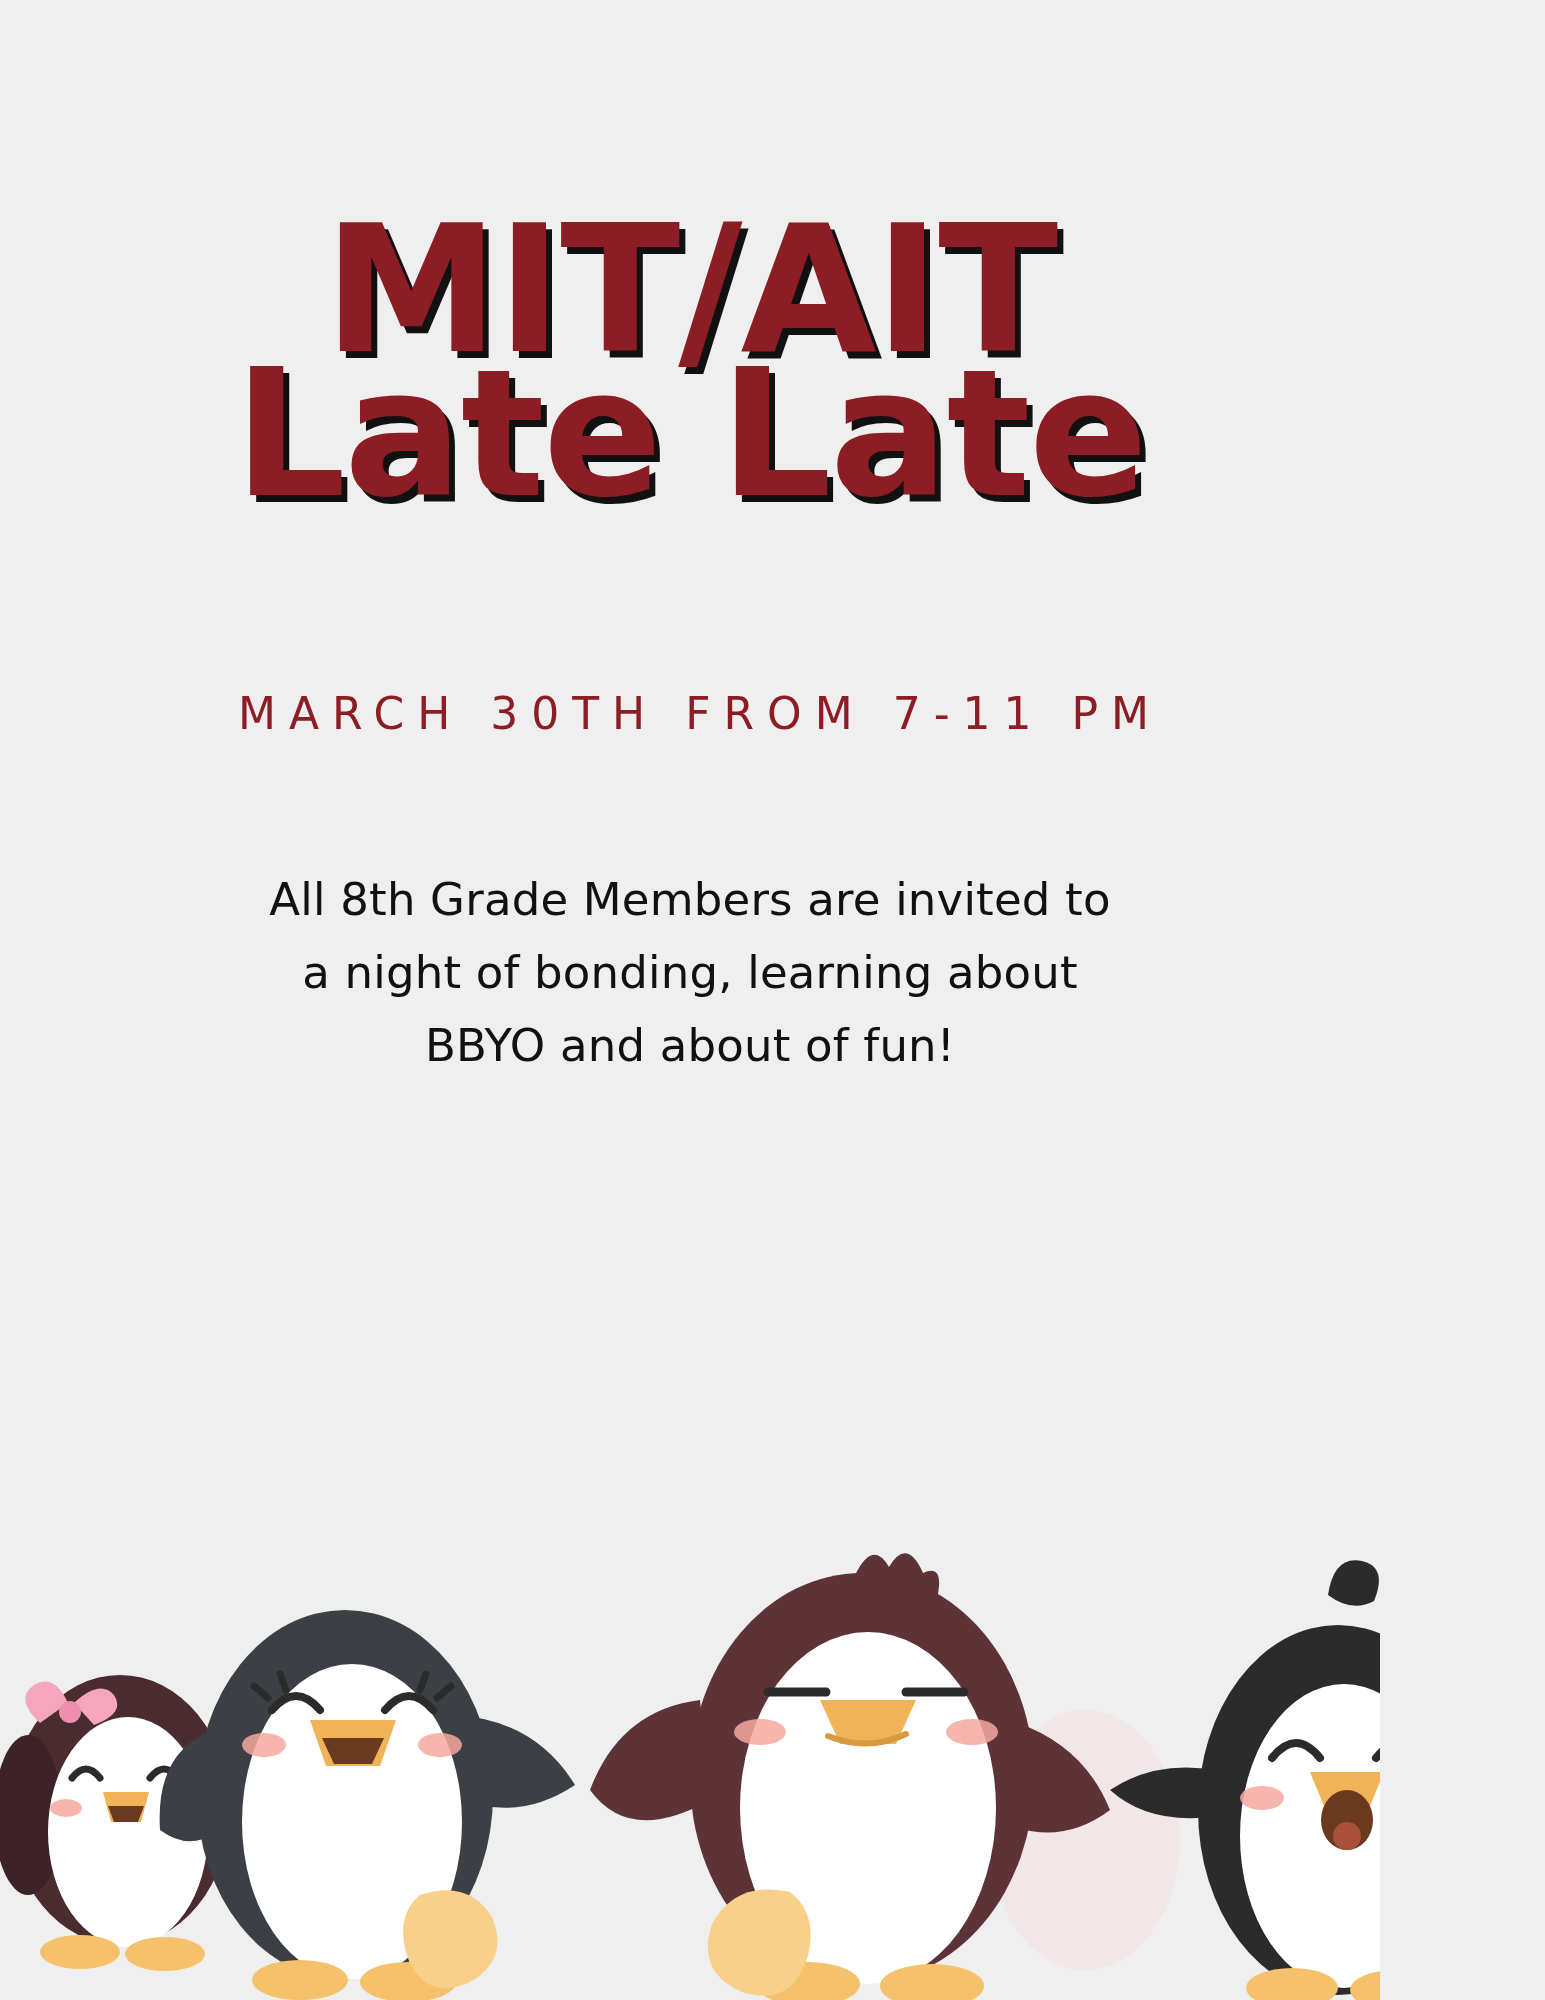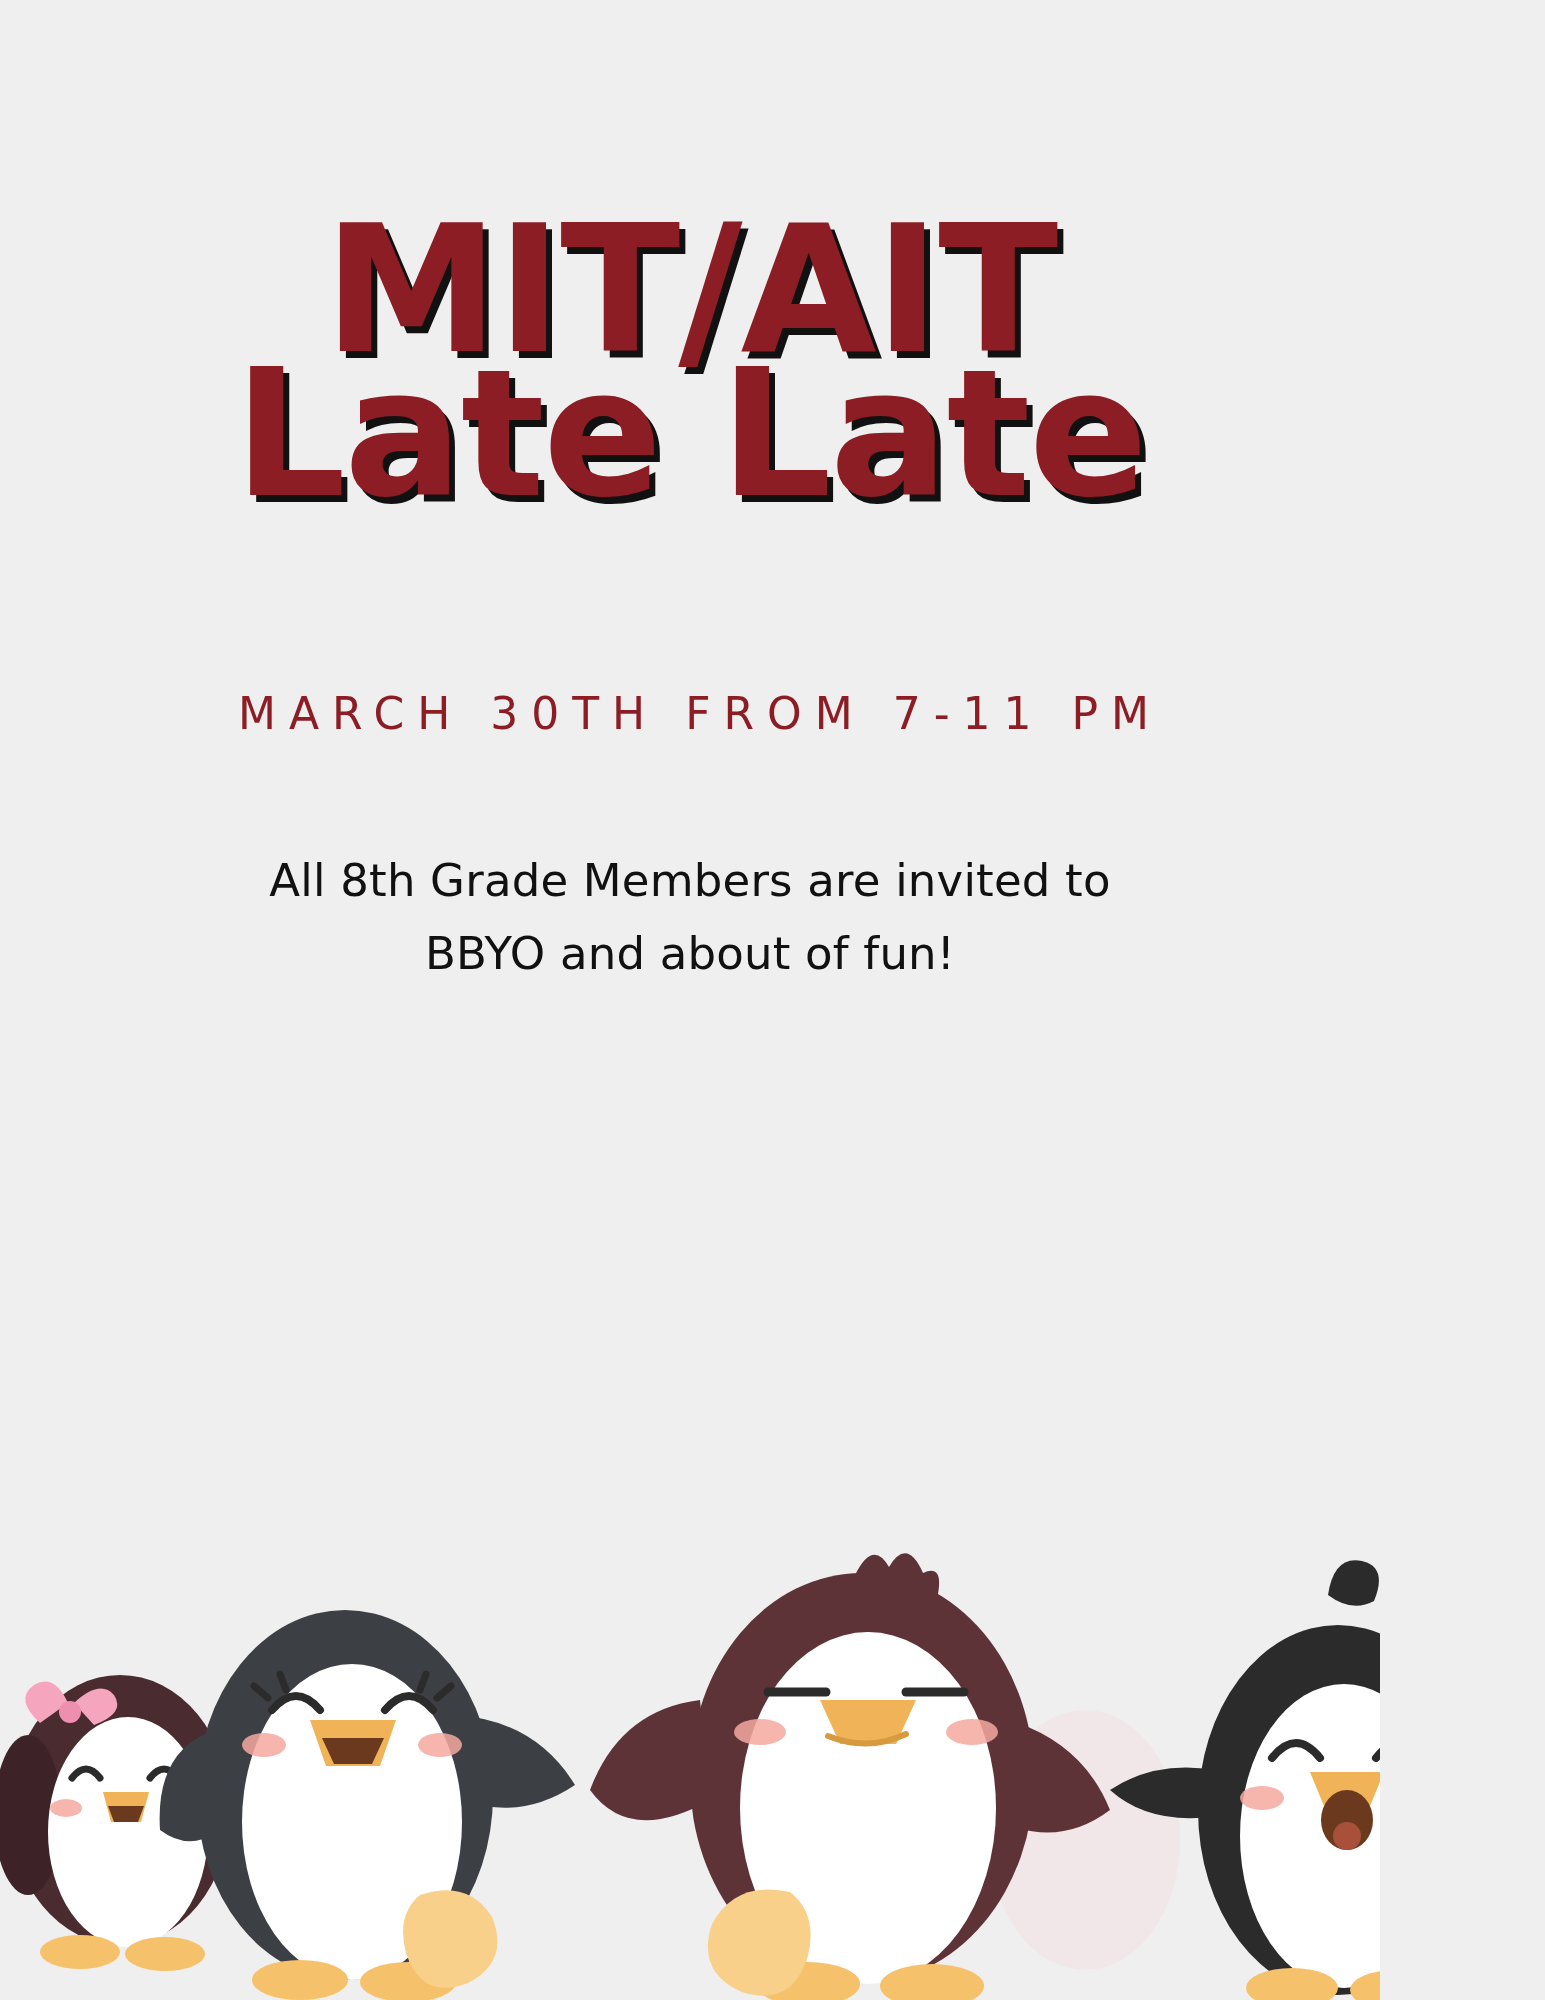--- a/index.html
+++ b/index.html
@@ -56,21 +56,21 @@
     font-size: 44px;
     font-weight: normal;
     letter-spacing: 13px;
     color: #8c1d24;
     padding-left: 10px;
   }
 
   
   .body-block {
     position: absolute;
-    top: 845px;
+    top: 864px;
     left: 0;
     width: 100%;
     text-align: center;
     color: #111111;
     font-family: "DejaVu Sans", sans-serif;
     font-size: 45px;
     line-height: 1.62;
     letter-spacing: 0.2px;
   }
   .body-line { display: block; }
@@ -92,20 +92,21 @@
 
   <div class="title-block">
     <span class="title-line line1">MIT/AIT</span>
     <span class="title-line line2">Late Late</span>
   </div>
 
   <div class="date-line">MARCH 30TH FROM 7-11 PM</div>
 
   <div class="body-block">
     <span class="body-line">All 8th Grade Members are invited to</span>
+    <span class="body-line">a night of bonding, learning about</span>
     <span class="body-line">BBYO and about of fun!</span>
   </div>
 
   <div class="art">
     <svg width="1545" height="460" viewBox="0 0 1545 460" xmlns="http://www.w3.org/2000/svg">
 
       <g>
 
         <path d="M185 205 q60 -5 95 35 q-45 28 -95 18 z" fill="#4a2b2f"></path>
 

